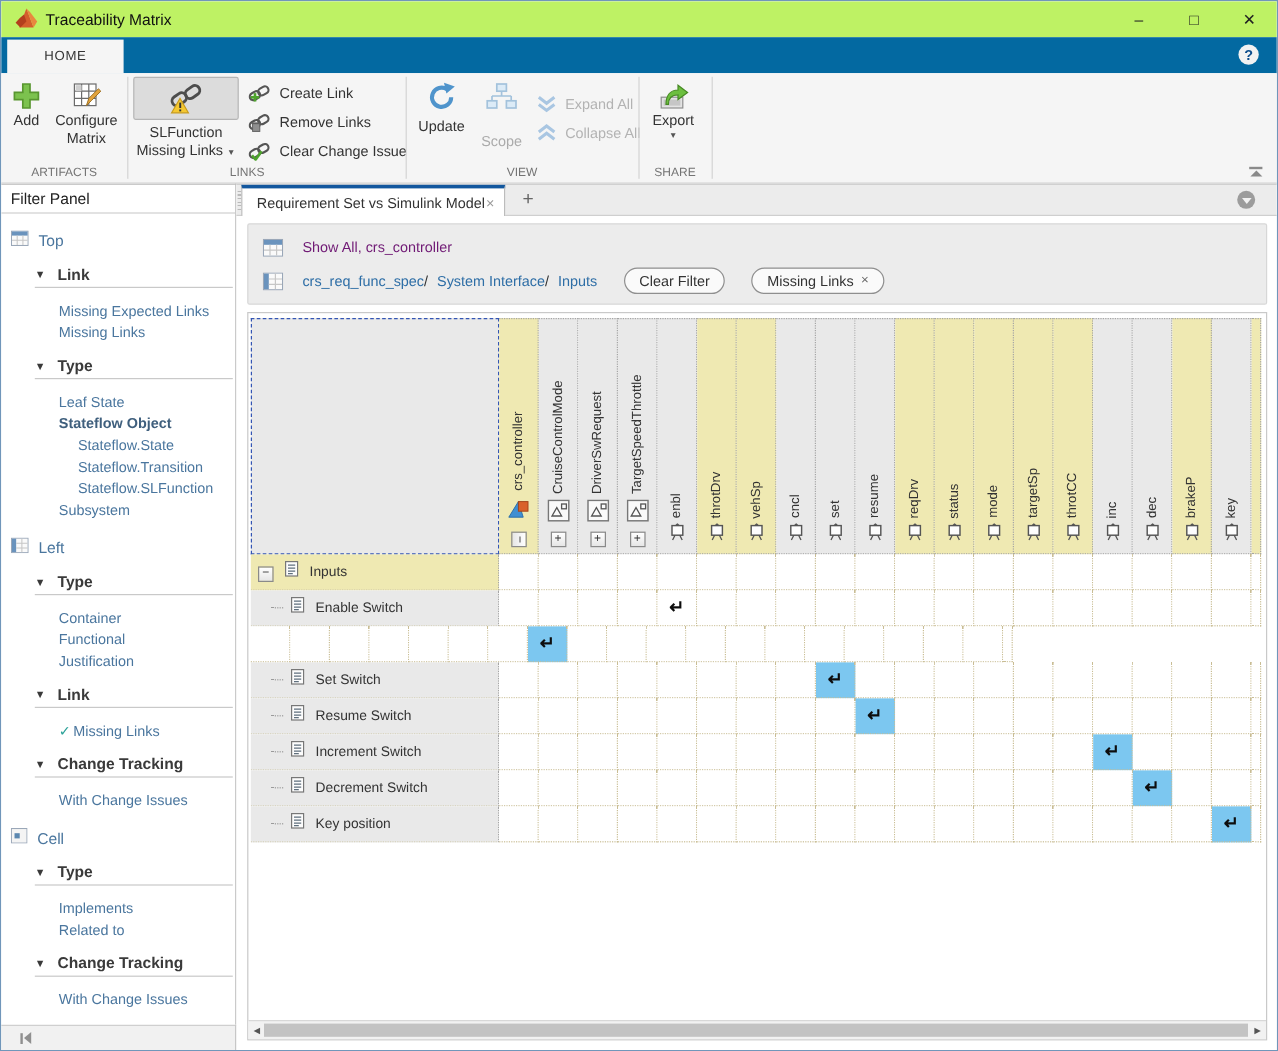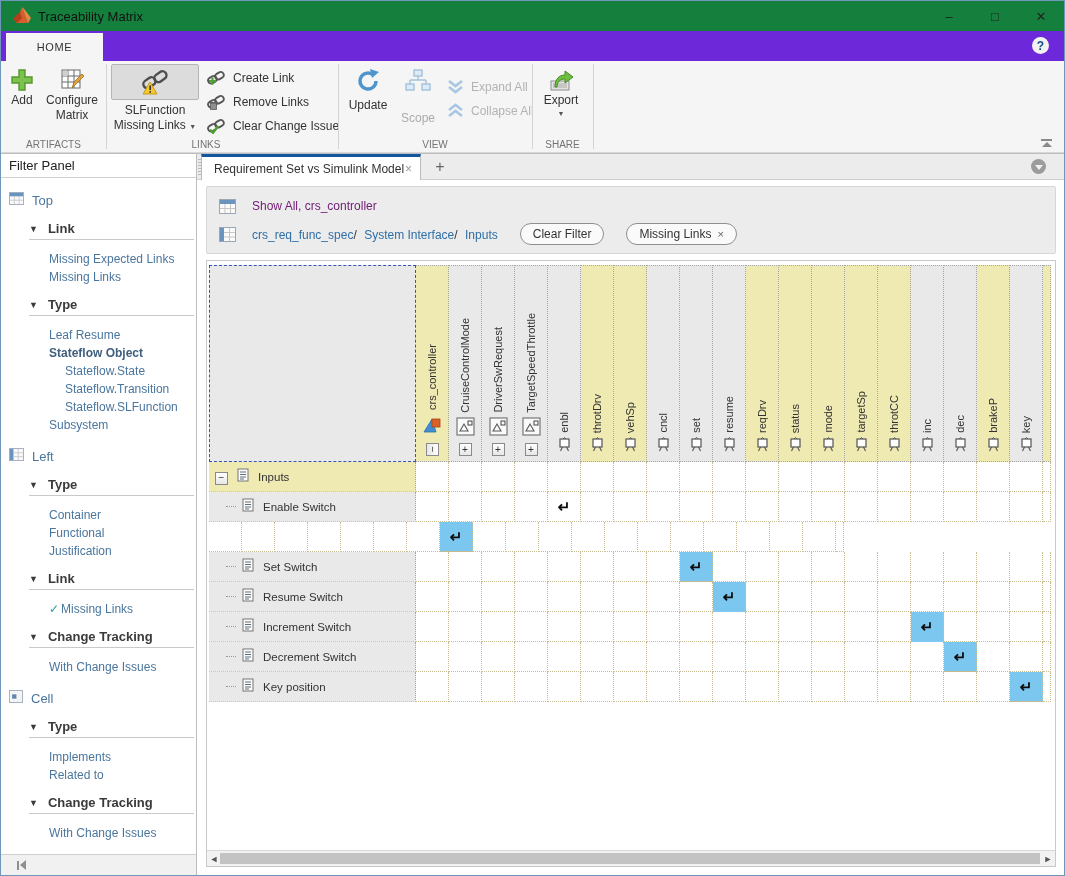--- a/index.html
+++ b/index.html
@@ -1,28 +1,28 @@
 <!DOCTYPE html>
 <html><head>
 <meta charset="utf-8">
 <style>
   * { margin:0; padding:0; box-sizing:border-box; }
   html,body { width:1065px; height:876px; }
   body { font-family:"Liberation Sans", sans-serif; background:#fff; }
   .window { position:relative; width:1065px; height:876px; border:1px solid #7096ba; background:#fff; overflow:hidden; }
 
   
-  .titlebar { position:absolute; left:0; top:0; width:100%; height:30px; background:#15803d; }
+  .titlebar { position:absolute; left:0; top:0; width:100%; height:30px; background:#bef264; }
   .ml-logo { position:absolute; left:11px; top:5px; width:20px; height:20px; }
   .win-title { position:absolute; left:37px; top:8px; font-size:13px; color:#111; }
   .win-btns { position:absolute; right:0; top:0; height:30px; display:flex; }
   .win-btn { width:46px; height:30px; display:flex; align-items:center; justify-content:center; font-size:13px; color:#222; }
 
   
-  .band { position:absolute; left:0; top:30px; width:100%; height:30px; background:#6d28d9; }
+  .band { position:absolute; left:0; top:30px; width:100%; height:30px; background:#0369a1; }
   .home-tab { position:absolute; left:5px; top:2px; width:97px; height:28px; background:#f5f5f5; display:flex; align-items:center; justify-content:center; font-size:11px; letter-spacing:.6px; color:#333; }
   .help-btn { position:absolute; right:15px; top:6px; width:17px; height:17px; border-radius:50%; background:#f2f2f2; color:#0c4d8c; font-weight:bold; font-size:12px; display:flex; align-items:center; justify-content:center; }
 
   
   .ribbon { position:absolute; left:0; top:60px; width:100%; height:92px; background:#f5f5f5; border-bottom:1px solid #d8d8d8; }
   .rsep { position:absolute; top:3px; bottom:3px; width:1px; background:#d4d4d4; }
   .rgrouplabel { position:absolute; bottom:2px; text-align:center; font-size:10px; color:#737373; }
   .rbtn { position:absolute; display:flex; flex-direction:column; align-items:center; }
   .rbtn .lbl { font-size:12px; color:#333; line-height:15px; text-align:center; }
   .rbtn .lbl.dis { color:#ababab; }
@@ -252,21 +252,21 @@
           <span>Missing Expected Links</span>
         </div>
         <div class="fp-item">
           <span>Missing Links</span>
         </div>
         <div class="fp-group-header">
           <span class="tri">▼</span>
           <span>Type</span>
         </div>
         <div class="fp-item first">
-          <span>Leaf Resume</span>
+          <span>Leaf State</span>
         </div>
         <div class="fp-item bold">
           <span>Stateflow Object</span>
         </div>
         <div class="fp-item ind">
           <span>Stateflow.State</span>
         </div>
         <div class="fp-item ind">
           <span>Stateflow.Transition</span>
         </div>

